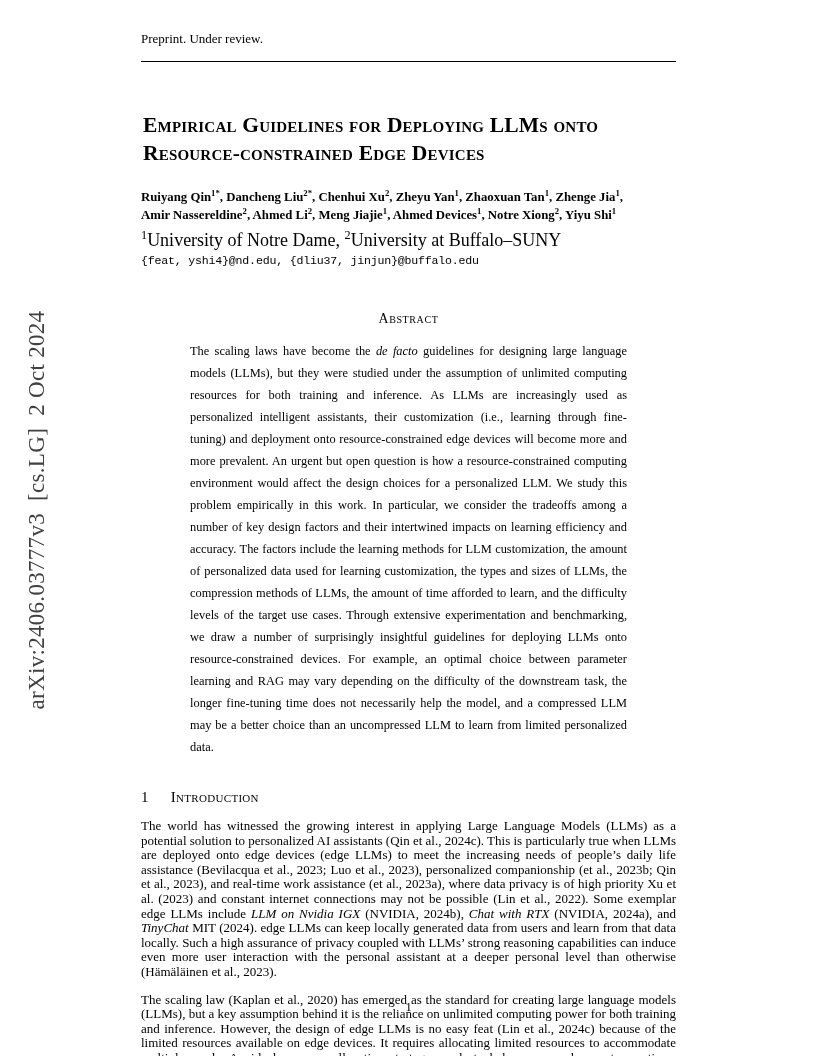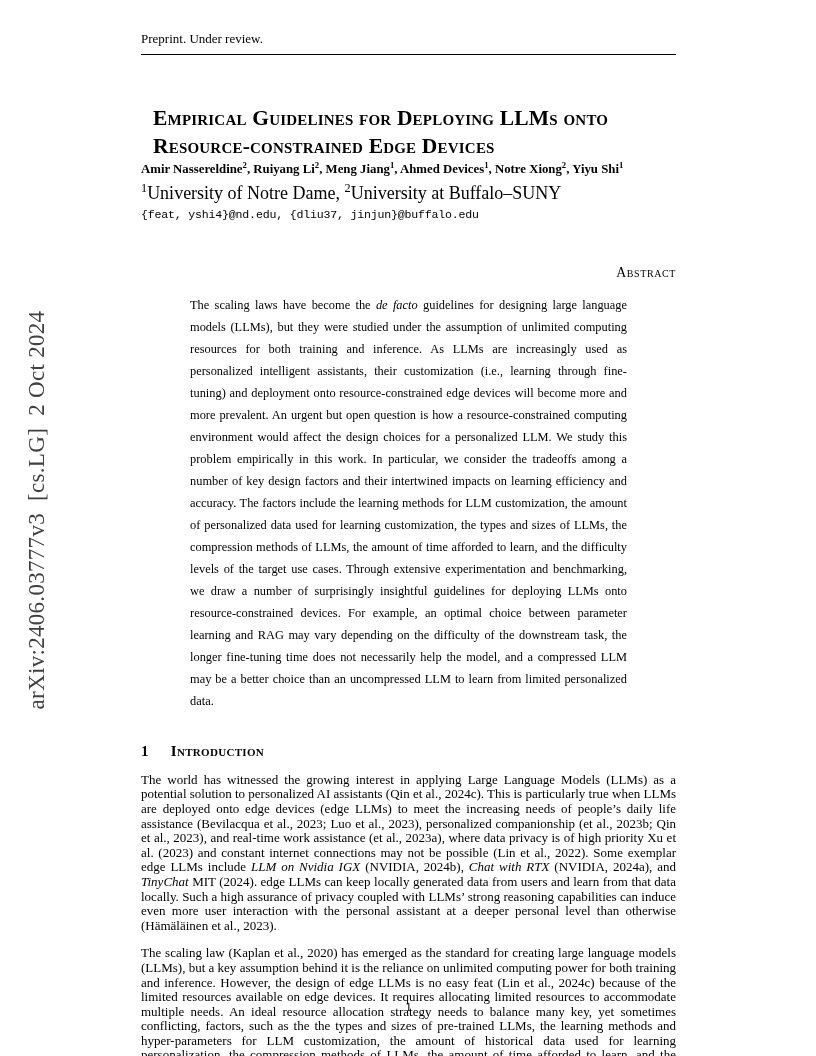--- a/index.html
+++ b/index.html
@@ -13,25 +13,25 @@
     overflow: hidden;
   }
   .content {
     position: absolute;
     left: 141px;
     top: 31px;
     width: 535px;
   }
   .running-header {
     font-size: 13px;
-    padding-bottom: 7px;
+    padding-bottom: 14px;
     border-bottom: 1px solid #000;
   }
   .title {
-    margin: 50px 0 0 12px;
+    margin: 50px 0 0 2px;
     font-size: 21.5px;
     line-height: 1.28;
     font-weight: bold;
     font-variant: small-caps;
     letter-spacing: 0.2px;
   }
   .authors {
     font-size: 12.8px;
     font-weight: bold;
     line-height: 1.25;
@@ -44,38 +44,38 @@
     line-height: 1.25;
   }
   .emails {
     font-family: "Liberation Mono", monospace;
     font-size: 11.6px;
     margin-top: 3px;
     letter-spacing: -0.2px;
   }
   .abstract-heading {
     margin-top: 44px;
-    text-align: right;
+    text-align: center;
     font-variant: small-caps;
     font-size: 13.8px;
     letter-spacing: 0.6px;
   }
   .abstract-body {
     margin-top: 13px;
     margin-left: 49px;
     width: 437px;
     font-size: 12.4px;
     line-height: 22px;
     text-align: justify;
   }
   .section-heading {
     margin-top: 31px;
     font-size: 15px;
     font-variant: small-caps;
-    font-weight: 700;
+    font-weight: 400;
     letter-spacing: 0.3px;
   }
   .sec-num { margin-right: 22px; }
   .body-par {
     margin: 13px 0 0 0;
     font-size: 13px;
     line-height: 14.6px;
     text-align: justify;
   }
   .page-number {
@@ -104,22 +104,23 @@
 <div class="page">
 
   <div class="arxiv-stamp">arXiv:2406.03777v3  [cs.LG]  2 Oct 2024</div>
 
   <div class="content">
 
     <div class="running-header">Preprint. Under review.</div>
 
     <h1 class="title">Empirical Guidelines for Deploying LLMs onto Resource-constrained Edge Devices</h1>
 
+    <div class="authors first"><span>Ruiyang Qin</span><sup>1*</sup><span>, Dancheng Liu</span><sup>2*</sup><span>, Chenhui Xu</span><sup>2</sup><span>, Zheyu Yan</span><sup>1</sup><span>, Zhaoxuan Tan</span><sup>1</sup><span>, Zhenge Jia</span><sup>1</sup><span>,</span></div>
 
-    <div class="authors"><span>Amir Nassereldine</span><sup>2</sup><span>, Ruiyang Li</span><sup>2</sup><span>, Meng Jiang</span><sup>1</sup><span>, Ahmed Devices</span><sup>1</sup><span>, Notre Xiong</span><sup>2</sup><span>, Yiyu Shi</span><sup>1</sup></div>
+    <div class="authors"><span>Amir Nassereldine</span><sup>2</sup><span>, Ahmed Li</span><sup>2</sup><span>, Meng Jiajie</span><sup>1</sup><span>, Ahmed Devices</span><sup>1</sup><span>, Notre Xiong</span><sup>2</sup><span>, Yiyu Shi</span><sup>1</sup></div>
 
     <div class="affiliations"><sup>1</sup><span>University of Notre Dame, </span><sup>2</sup><span>University at Buffalo–SUNY</span></div>
 
     <div class="emails">{feat, yshi4}@nd.edu, {dliu37, jinjun}@buffalo.edu</div>
 
     <div class="abstract-heading">Abstract</div>
 
     <div class="abstract-body"><span>The scaling laws have become the </span><span style="font-style: italic;">de facto</span><span> guidelines for designing large language models (LLMs), but they were studied under the assumption of unlimited computing resources for both training and inference. As LLMs are increasingly used as personalized intelligent assistants, their customization (i.e., learning through fine-tuning) and deployment onto resource-constrained edge devices will become more and more prevalent. An urgent but open question is how a resource-constrained computing environment would affect the design choices for a personalized LLM. We study this problem empirically in this work. In particular, we consider the tradeoffs among a number of key design factors and their intertwined impacts on learning efficiency and accuracy. The factors include the learning methods for LLM customization, the amount of personalized data used for learning customization, the types and sizes of LLMs, the compression methods of LLMs, the amount of time afforded to learn, and the difficulty levels of the target use cases. Through extensive experimentation and benchmarking, we draw a number of surprisingly insightful guidelines for deploying LLMs onto resource-constrained devices. For example, an optimal choice between parameter learning and RAG may vary depending on the difficulty of the downstream task, the longer fine-tuning time does not necessarily help the model, and a compressed LLM may be a better choice than an uncompressed LLM to learn from limited personalized data.</span></div>
 
     <div class="section-heading">

